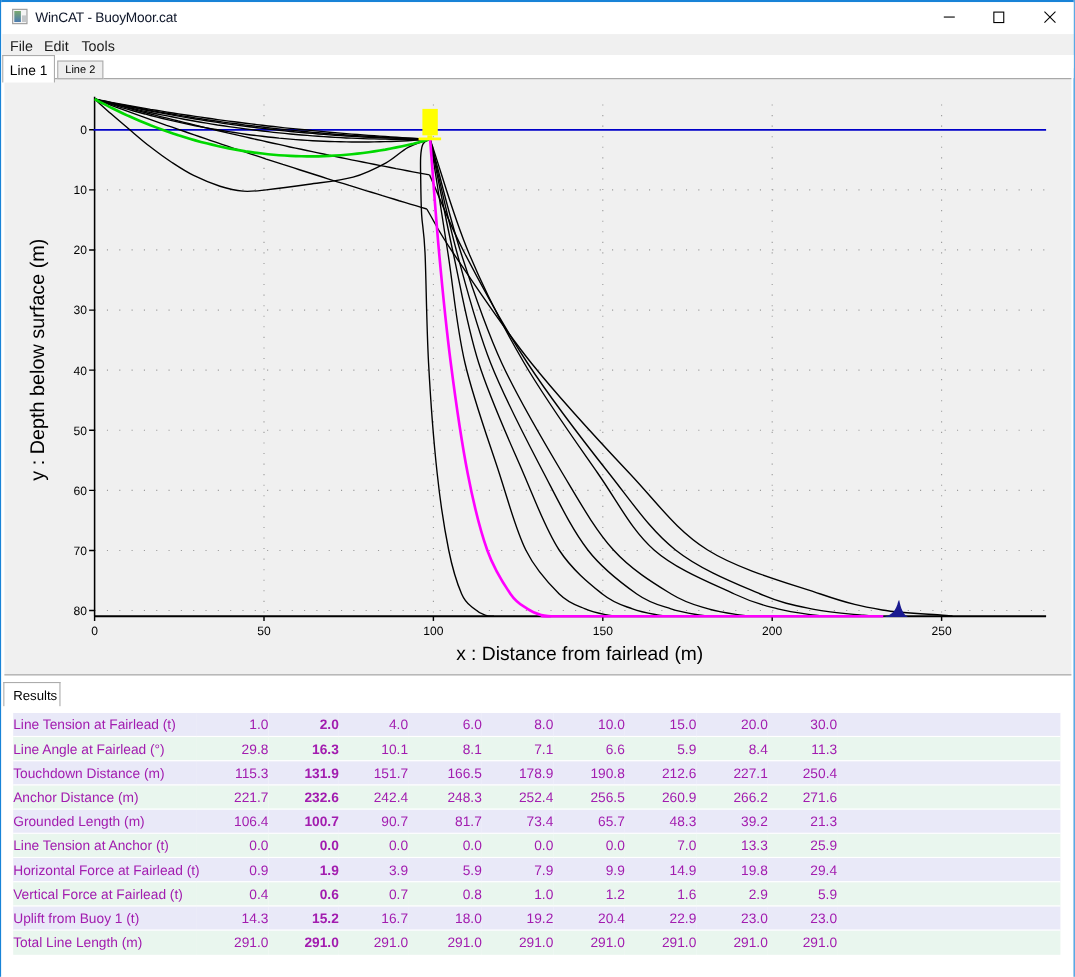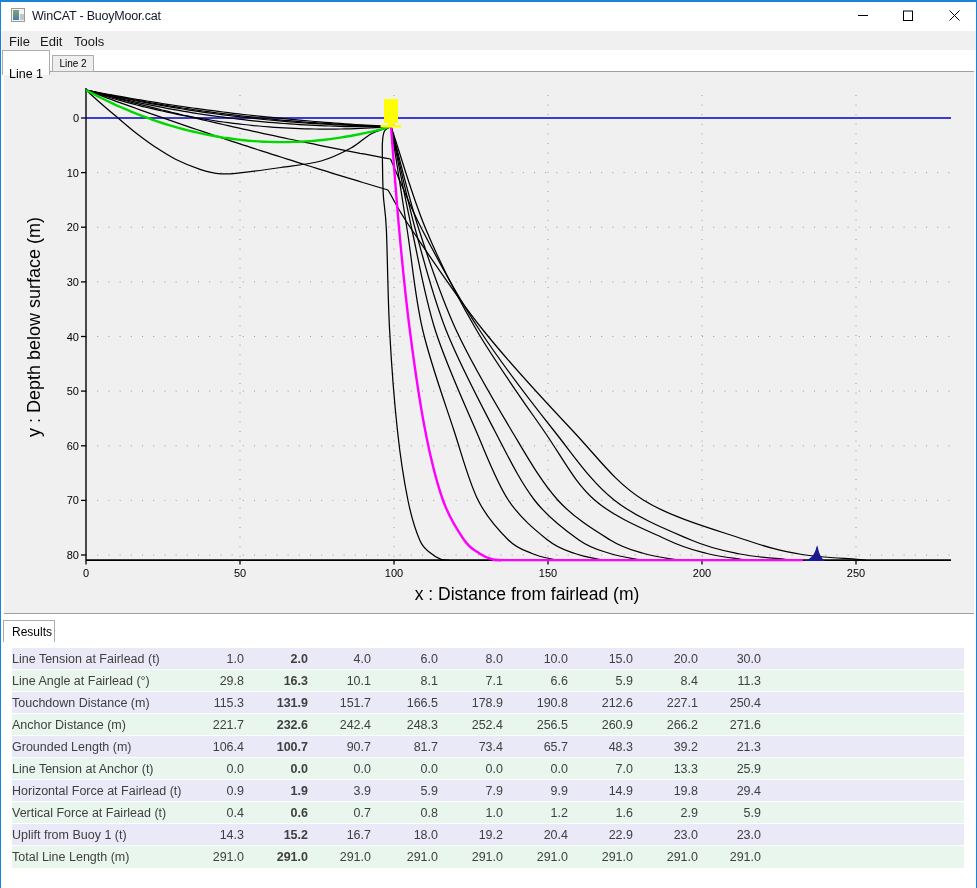--- a/index.html
+++ b/index.html
@@ -9,29 +9,29 @@
 .appicon { position:absolute; left:10px; top:8px; width:14px; height:14px;
   background:#f4f4f4; border:1px solid #9b9b9b; }
 .appicon b { position:absolute; left:1px; top:1px; width:6px; height:10px;
   background:linear-gradient(#7aa86f,#4a7ab0); }
 .appicon i { position:absolute; left:8px; top:5px; width:4px; height:6px; background:#c2c6c9; }
 .title { position:absolute; left:31px; top:9px; font-size:12.5px; letter-spacing:-0.2px; color:#0f172a; }
 .menubar { position:absolute; left:1px; top:31px; width:975px; height:31px; background:#f0f0f0; }
 .menubar span { position:absolute; top:3px; font-size:13px; color:#1a1a1a; }
 .tabstrip { position:absolute; left:1px; top:50px; width:975px; height:21px; background:#fff; }
 .tab1 { position:absolute; left:1px; top:50px; width:48px; height:25px; background:#fff;
-  border:1px solid #acacac; border-bottom:none; font-size:12.5px; text-align:center; padding-top:16px; z-index:6; }
+  border:1px solid #acacac; border-bottom:none; font-size:12.5px; text-align:center; padding-top:6px; z-index:6; }
 .tab2 { position:absolute; left:51px; top:55px; width:42px; height:17px; background:#eeeeee;
   border:1px solid #acacac; font-size:10px; text-align:center; padding-top:2px; overflow:hidden; z-index:6; }
 .page { position:absolute; left:3px; top:71px; width:970px; height:543px; background:#f0f0f0;
   border-top:1px solid #a0a0a0; border-bottom:1px solid #a0a0a0; }
 .restab { position:absolute; left:2px; top:620px; width:52px; height:22px; background:#fff;
   border:1px solid #acacac; border-bottom:none; font-size:12px; padding:4px 0 0 8px; }
 table.res { position:absolute; left:11px; top:647px; width:952px; border-collapse:collapse;
-  font-size:12.5px; color:#404040; table-layout:fixed; }
+  font-size:12.5px; color:#a21caf; table-layout:fixed; }
 table.res td { height:22px; padding:0; text-align:right; border-top:1px solid #fff; }
 table.res td.lbl { text-align:left; white-space:nowrap; overflow:visible; }
 tr.lav td { background:#e9e9f8; }
 tr.grn td { background:#e9f6ee;margin-left:15px; }
 svg.chart { position:absolute; left:0; top:0; }
 svg text { font-family:"Liberation Sans",sans-serif; font-size:11px; fill:#000; }
 </style></head><body>
 <div class="win">
 <div class="topborder"></div>
 <div class="titlebar"></div>

